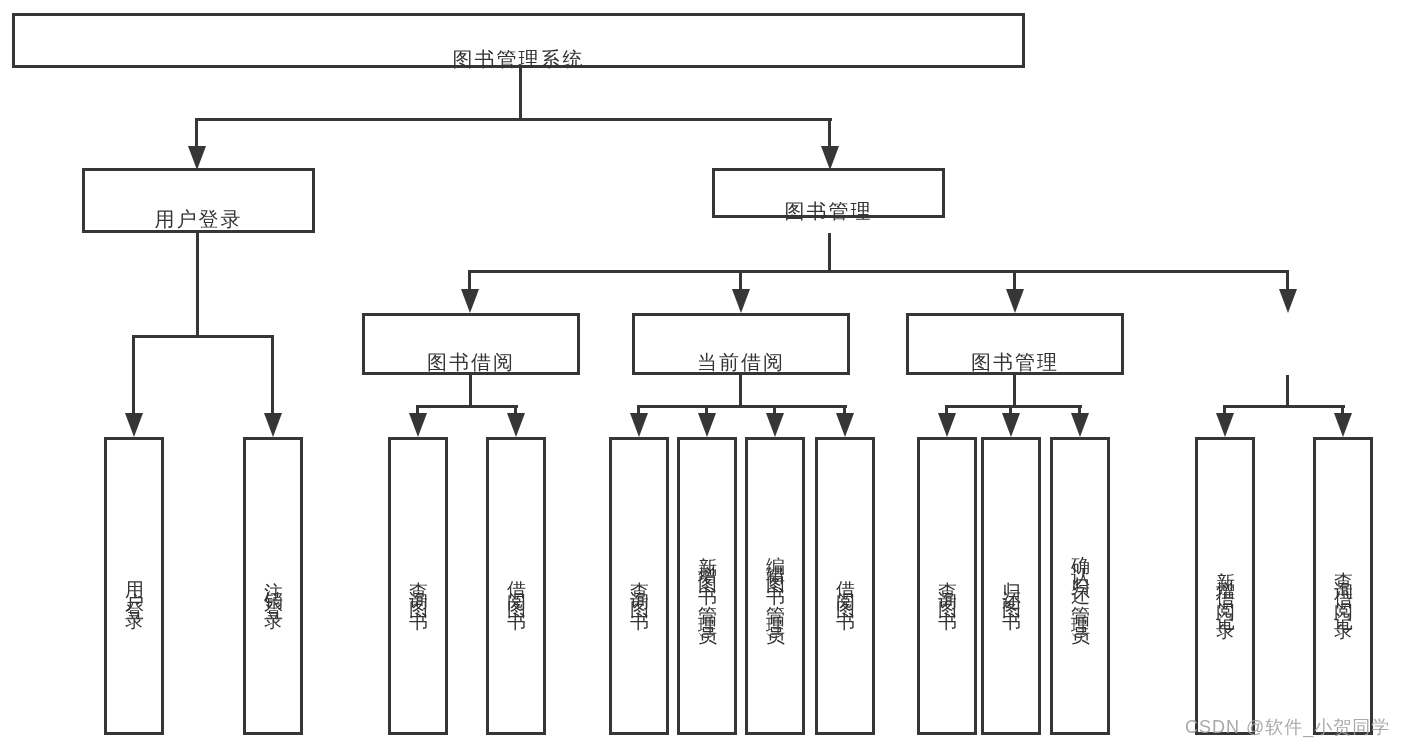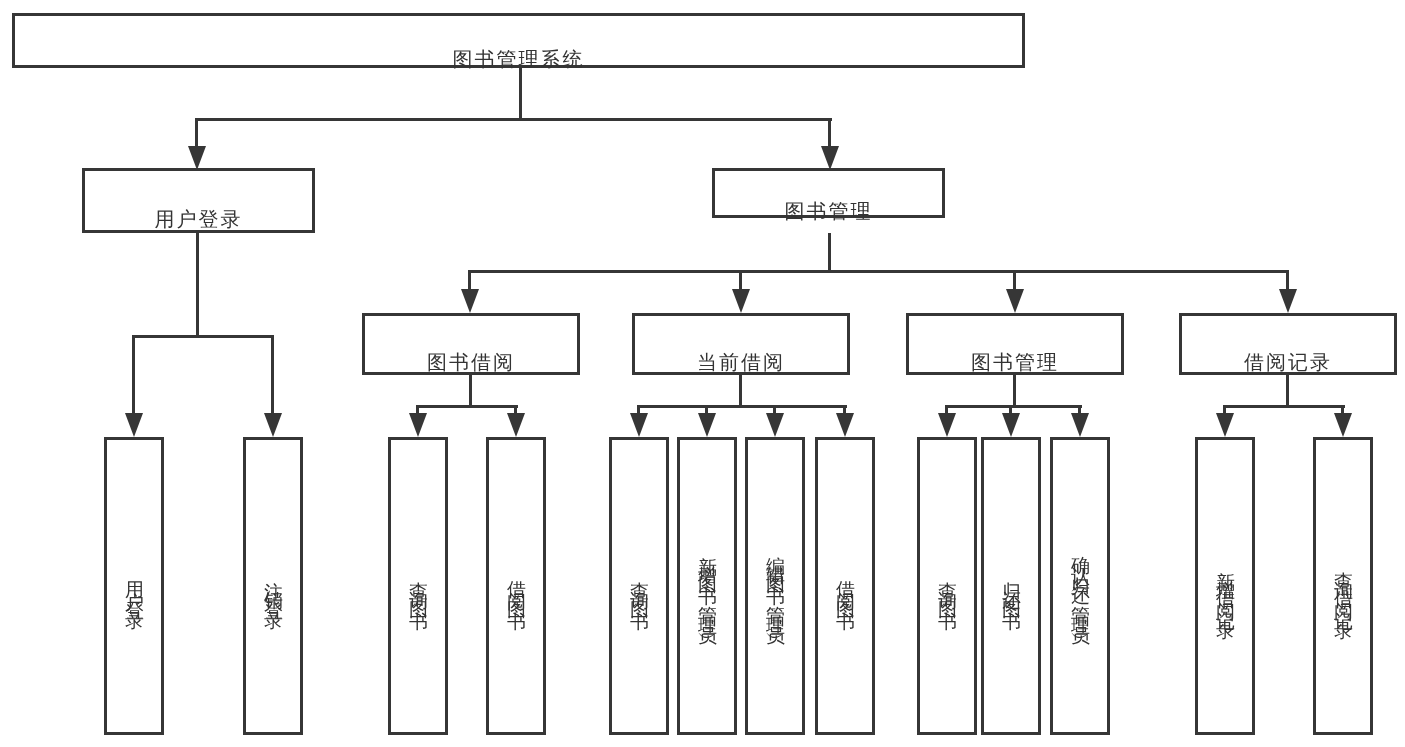--- a/index.html
+++ b/index.html
@@ -89,23 +89,20 @@
 
   <div class="box bh" style="left:362px;top:313px;width:218px;height:62px;">
     <span>图书借阅</span>
   </div>
   <div class="box bh" style="left:632px;top:313px;width:218px;height:62px;">
     <span>当前借阅</span>
   </div>
   <div class="box bh" style="left:906px;top:313px;width:218px;height:62px;">
     <span>图书管理</span>
   </div>
-  <div class="box bh" style="left:1179px;top:313px;width:218px;height:62px;">
-    <span>借阅记录</span>
-  </div>
 
   <div class="vl" style="left:469px;top:375px;height:32px;"></div>
   <div class="hl" style="left:416px;top:405px;width:102px;"></div>
   <div class="vl" style="left:416px;top:405px;height:12px;"></div>
   <div class="arrow" style="left:409px;top:413px;"></div>
   <div class="vl" style="left:514px;top:405px;height:12px;"></div>
   <div class="arrow" style="left:507px;top:413px;"></div>
 
   <div class="vl" style="left:739px;top:375px;height:32px;"></div>
   <div class="hl" style="left:637px;top:405px;width:210px;"></div>
@@ -171,14 +168,15 @@
     <span>确认归还（管理员）</span>
   </div>
 
   <div class="box bv" style="left:1195px;top:437px;width:60px;height:298px;">
     <span>新增借阅记录</span>
   </div>
   <div class="box bv" style="left:1313px;top:437px;width:60px;height:298px;">
     <span>查询借阅记录</span>
   </div>
 
+  <div class="watermark">CSDN @软件_小贺同学</div>
 
 </div>
 
 </body></html>

